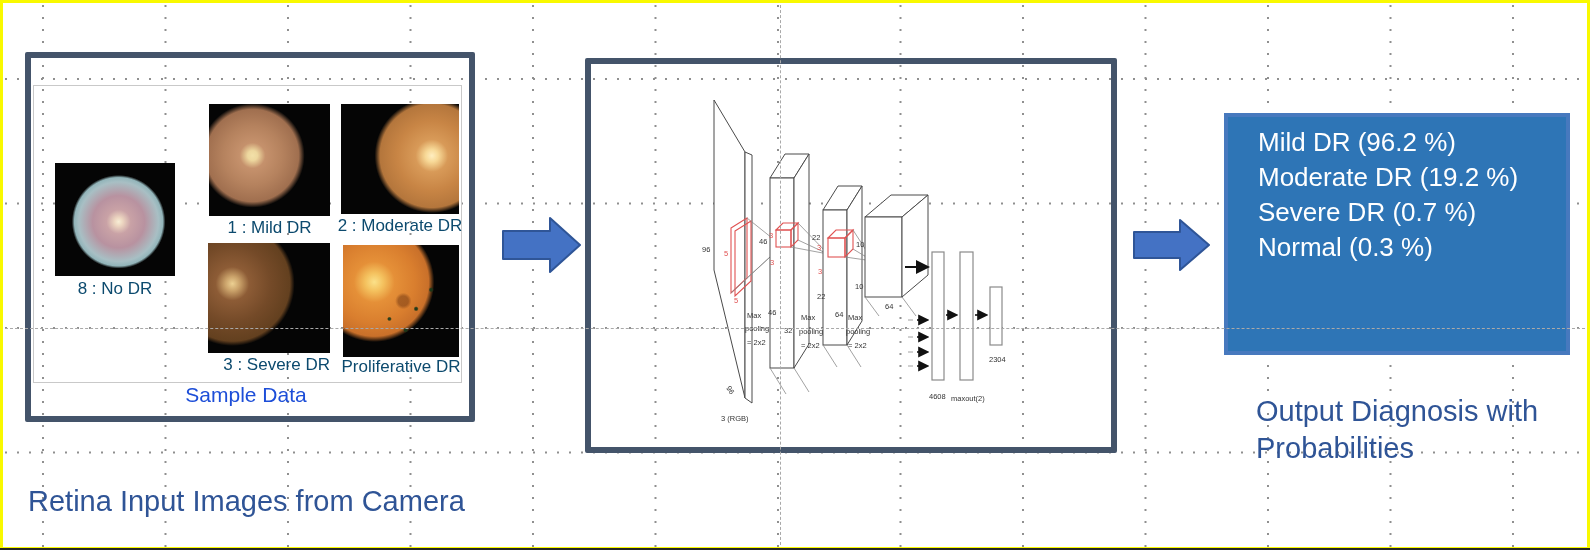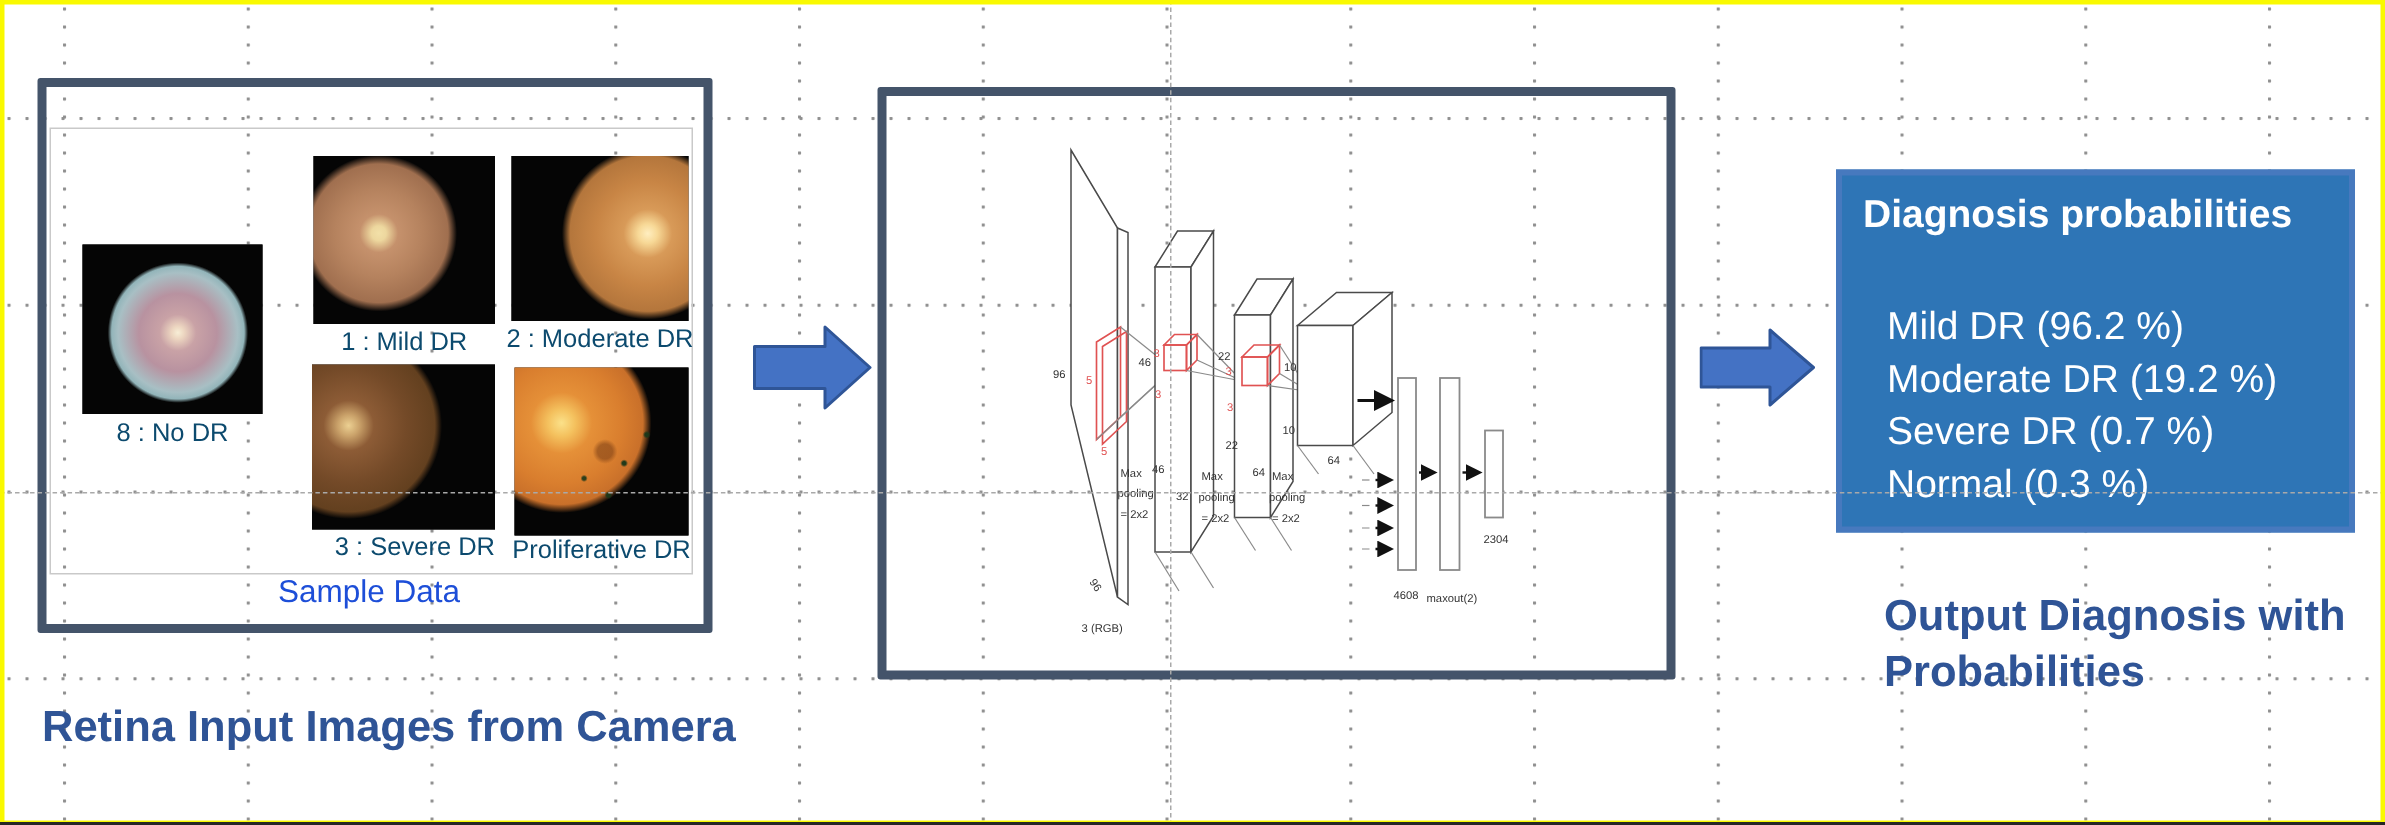--- a/index.html
+++ b/index.html
@@ -39,22 +39,22 @@
     radial-gradient(circle at 63% 57%, rgba(25,55,25,.95) 0 1.2px, rgba(0,0,0,0) 2.6px),
     radial-gradient(circle at 76% 40%, rgba(25,55,25,.95) 0 1.2px, rgba(0,0,0,0) 2.6px),
     radial-gradient(circle at 54% 76%, rgba(25,55,25,.95) 0 1.2px, rgba(0,0,0,0) 2.6px),
     radial-gradient(circle at 40% 66%, rgba(25,55,25,.9) 0 1.1px, rgba(0,0,0,0) 2.4px),
     radial-gradient(circle at 52% 50%, rgba(120,60,20,.55) 0 6%, rgba(0,0,0,0) 10%),
     radial-gradient(circle at 27% 33%, #fbe189 0%, #f4c15e 8%, #e59038 18%, #d97e2e 36%, #c9702a 48%, #050505 53%) #050505;}
 
   .sample-label{position:absolute;z-index:3;color:#0c4a6e;font-size:17px;text-align:center;}
   .panel-footer{position:absolute;left:0;right:8px;top:325px;z-index:3;color:#1d4ed8;font-size:21px;text-align:center;}
 
-  .caption{position:absolute;color:#2F5496;font-weight:bold;font-size:29px;white-space:pre-wrap;z-index:4;}
-  #cap-input{left:28px;top:469px;}
+  .caption{position:absolute;color:#2F5496;font-weight:normal;font-size:29px;white-space:pre-wrap;z-index:4;}
+  #cap-input{left:28px;top:485px;}
   #cap-model{left:612px;top:483px;}
   #cap-output{left:1256px;top:393px;width:332px;line-height:37px;}
 
   .flow-arrow{position:absolute;z-index:3;}
   #arrow1{left:502px;top:216px;}
   #arrow2{left:1133px;top:218px;}
 
   #output-box{
     position:absolute;left:1224px;top:113px;width:346px;height:242px;box-sizing:border-box;
     background:#2E75B6;border:4px solid #4779BE;z-index:3;color:#ffffff;padding:8px 12px;
@@ -209,21 +209,20 @@
         <text class="t" x="404" y="304">2304</text>
       </g>
     </svg>
   </div>
 
   <svg class="flow-arrow" id="arrow2" width="78" height="54" viewBox="0 0 78 54">
     <polygon points="1,14 47,14 47,2 76,27 47,52 47,40 1,40" fill="#4472C4" stroke="#2F5597" stroke-width="2" stroke-linejoin="round"></polygon>
   </svg>
 
   <div id="output-box">
-    <div class="ob-title">Diagnosis probabilities</div>
     <div class="ob-item">Mild DR (96.2 %)</div>
     <div class="ob-item">Moderate DR (19.2 %)</div>
     <div class="ob-item">Severe DR (0.7 %)</div>
     <div class="ob-item">Normal (0.3 %)</div>
   </div>
 
   <div class="caption" id="cap-input">Retina Input Images from Camera</div>
   <div class="caption" id="cap-output">Output Diagnosis with Probabilities</div>
 
   <div class="guide-v"></div>

